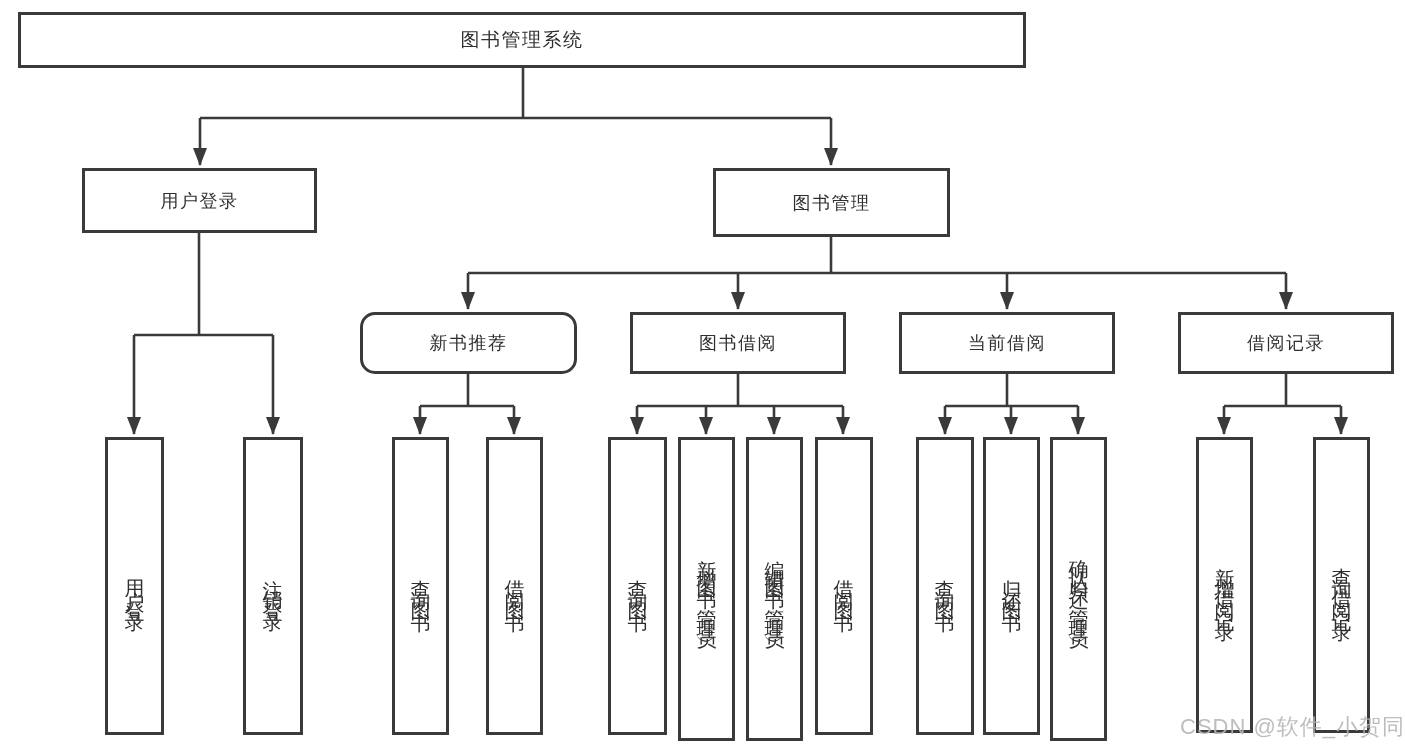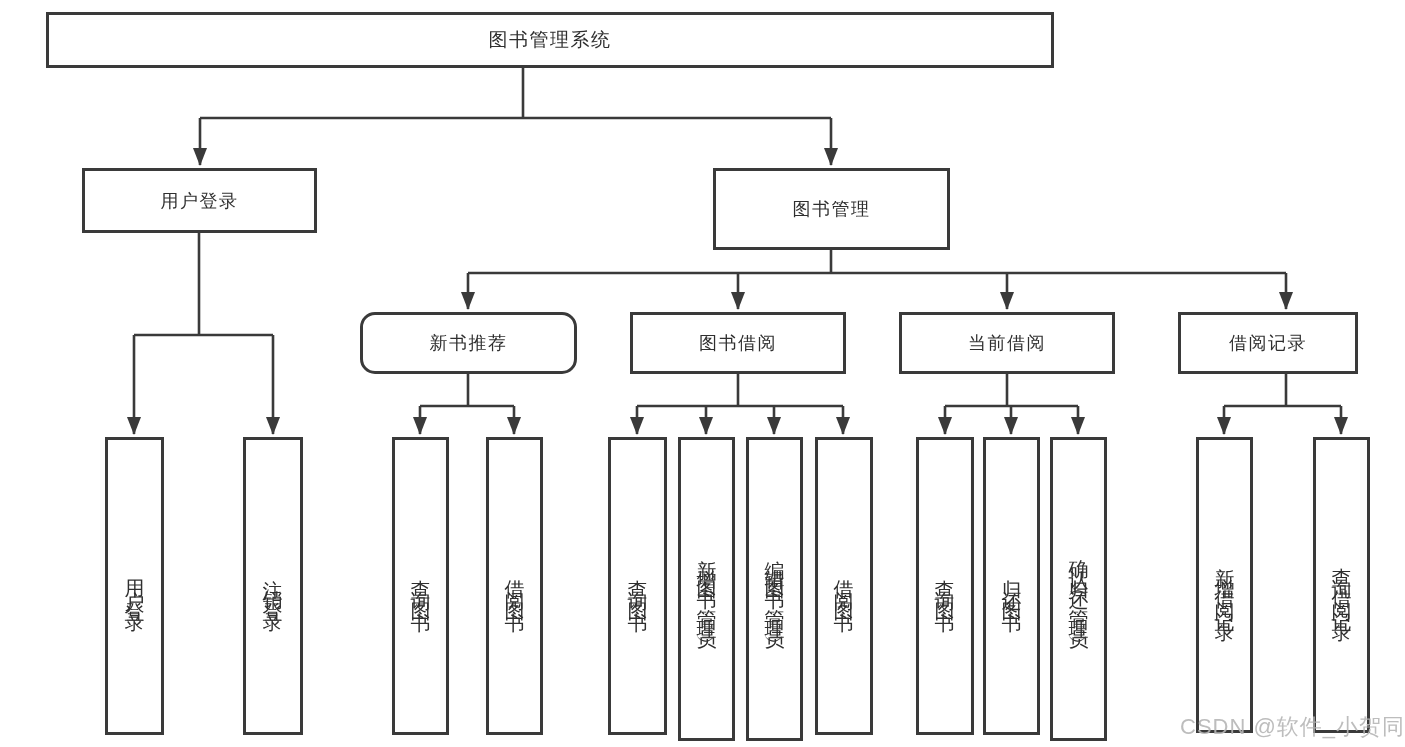--- a/index.html
+++ b/index.html
@@ -99,29 +99,29 @@
       <path d="M1011 406 V434" marker-end="url(#arrow)"></path>
       <path d="M1078 406 V434" marker-end="url(#arrow)"></path>
 
       <path d="M1286 374 V406"></path>
       <path d="M1224 406 H1341"></path>
       <path d="M1224 406 V434" marker-end="url(#arrow)"></path>
       <path d="M1341 406 V434" marker-end="url(#arrow)"></path>
     </g>
   </svg>
 
-  <div class="box root" style="left:18px; top:12px; width:1008px; height:56px;margin-left:28px;">图书管理系统</div>
+  <div class="box root" style="left:18px; top:12px; width:1008px; height:56px;">图书管理系统</div>
 
   <div class="box" style="left:82px; top:168px; width:235px; height:65px;">用户登录</div>
-  <div class="box" style="left:713px; top:168px; width:237px; height:82px;">图书管理</div>
+  <div class="box" style="left:713px; top:168px; width:237px; height:69px;">图书管理</div>
 
   <div class="box" style="left:360px; top:312px; width:217px; height:62px;border-radius:15px;">新书推荐</div>
   <div class="box" style="left:630px; top:312px; width:216px; height:62px;">图书借阅</div>
   <div class="box" style="left:899px; top:312px; width:216px; height:62px;">当前借阅</div>
-  <div class="box" style="left:1178px; top:312px; width:180px; height:62px;">借阅记录</div>
+  <div class="box" style="left:1178px; top:312px; width:216px; height:62px;">借阅记录</div>
 
   <div class="vbox" style="left:105px; top:437px; width:59px; height:298px; line-height:53px;">用户登录</div>
   <div class="vbox" style="left:243px; top:437px; width:60px; height:298px; line-height:54px;">注销登录</div>
 
   <div class="vbox" style="left:392px; top:437px; width:57px; height:298px;">查询图书</div>
   <div class="vbox" style="left:486px; top:437px; width:57px; height:298px;">借阅图书</div>
 
   <div class="vbox" style="left:608px; top:437px; width:59px; height:298px; line-height:53px;">查询图书</div>
   <div class="vbox" style="left:678px; top:437px; width:57px; height:304px; letter-spacing:10px;">新增图书（管理员）</div>
   <div class="vbox" style="left:746px; top:437px; width:57px; height:304px; letter-spacing:10px;">编辑图书（管理员）</div>

